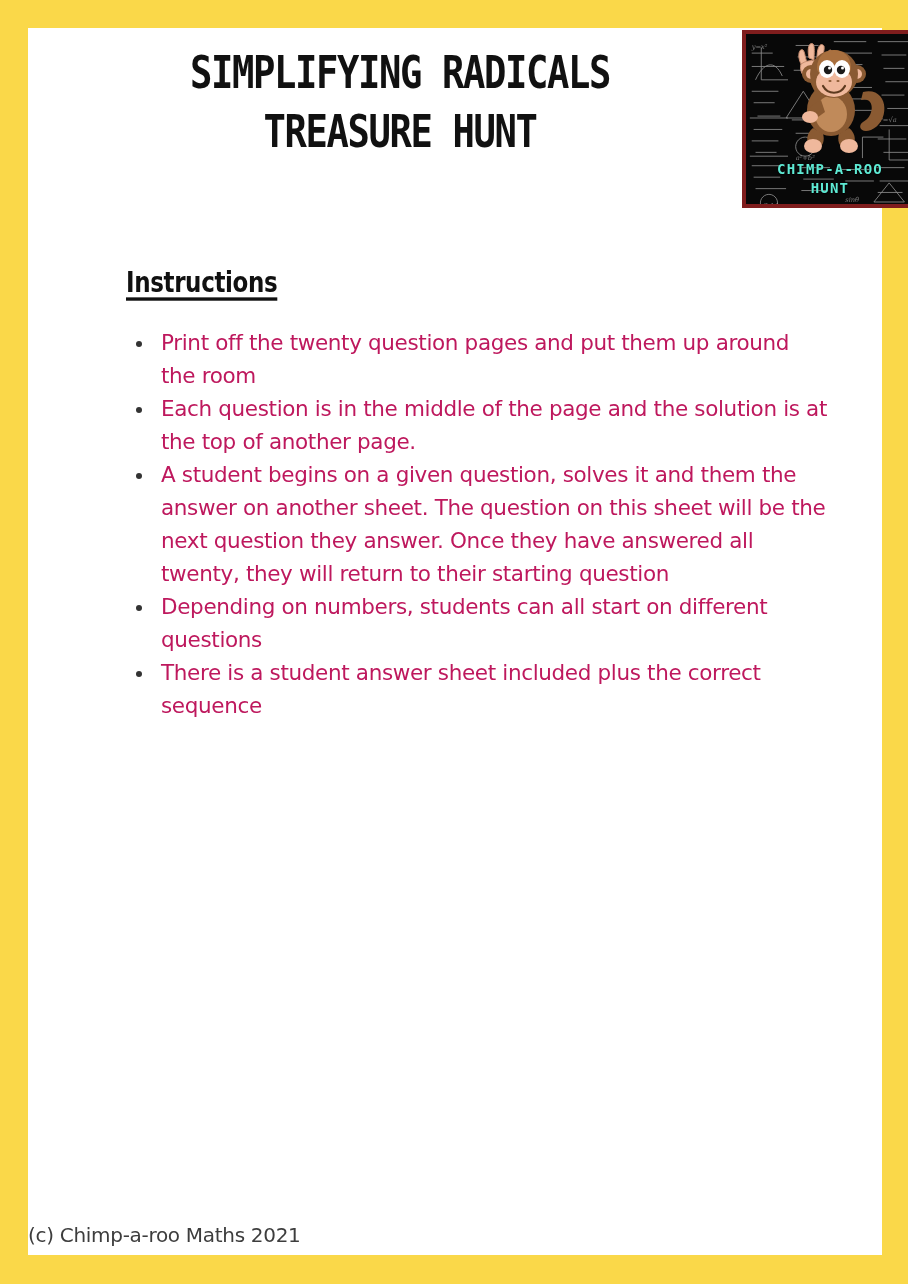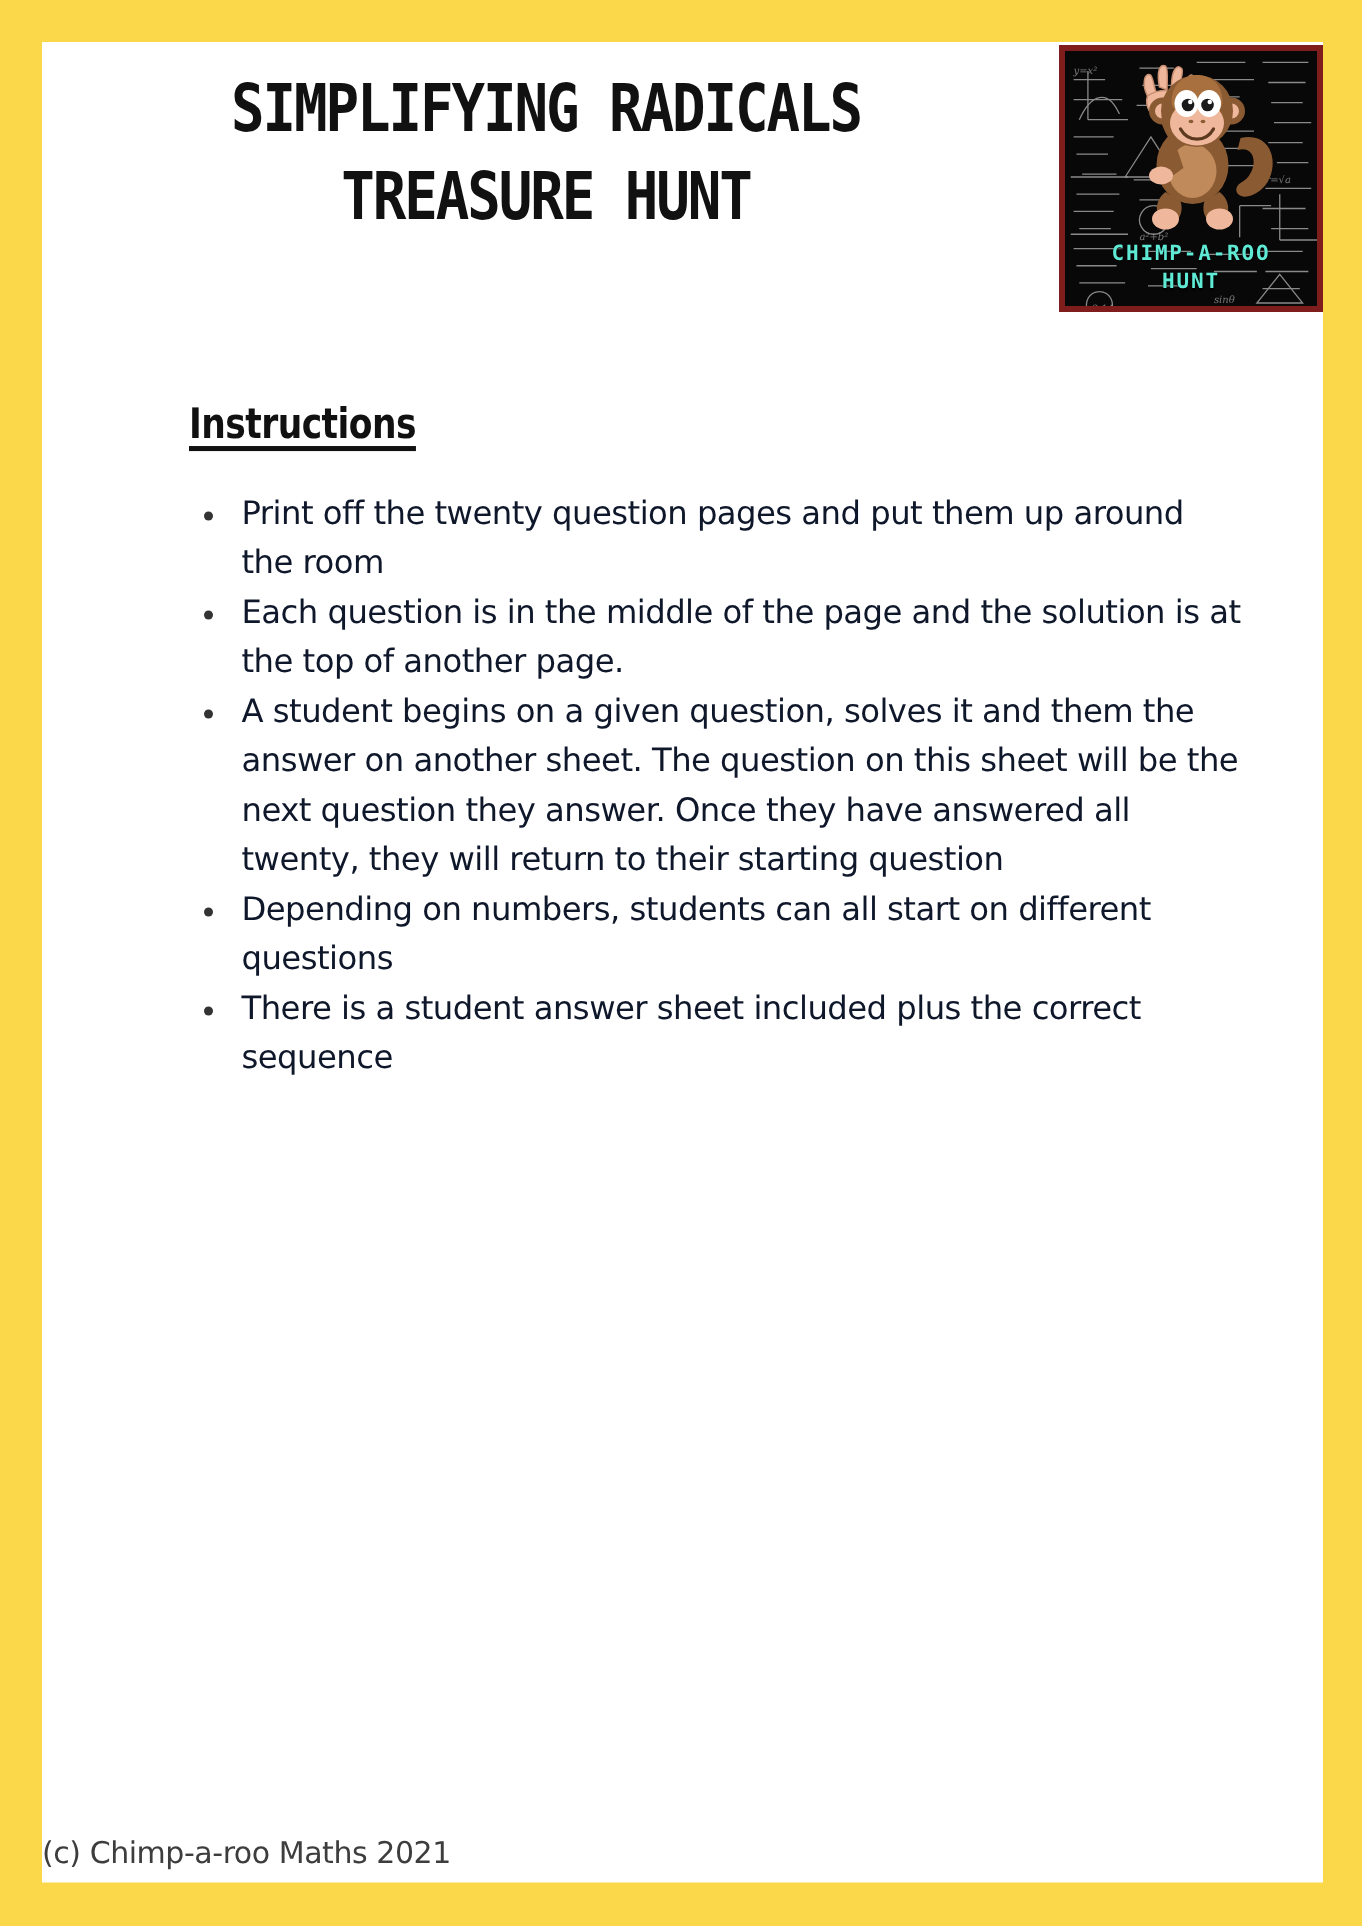--- a/index.html
+++ b/index.html
@@ -17,20 +17,21 @@
 
   
   .page {
     position: absolute;
     left: 28px;
     top: 28px;
     width: 854px;
     height: 1227px;
     background: #ffffff;
     box-sizing: border-box;
+    padding-left: 36px;
   }
 
   
   .header {
     position: relative;
     height: 195px;
   }
 
   .title-block {
     position: absolute;
@@ -120,21 +121,21 @@
     padding: 0;
     list-style: none;
   }
 
   .bullet-item {
     position: relative;
     padding-left: 49px;
     font-family: "DejaVu Sans", sans-serif;
     font-size: 21.5px;
     line-height: 33px;
-    color: #0f172a;
+    color: #be185d;
     letter-spacing: -0.35px;
     margin-bottom: 0px;
   }
 
   .bullet-item::before {
     content: "";
     position: absolute;
     left: 24px;
     top: 15px;
     width: 6px;

